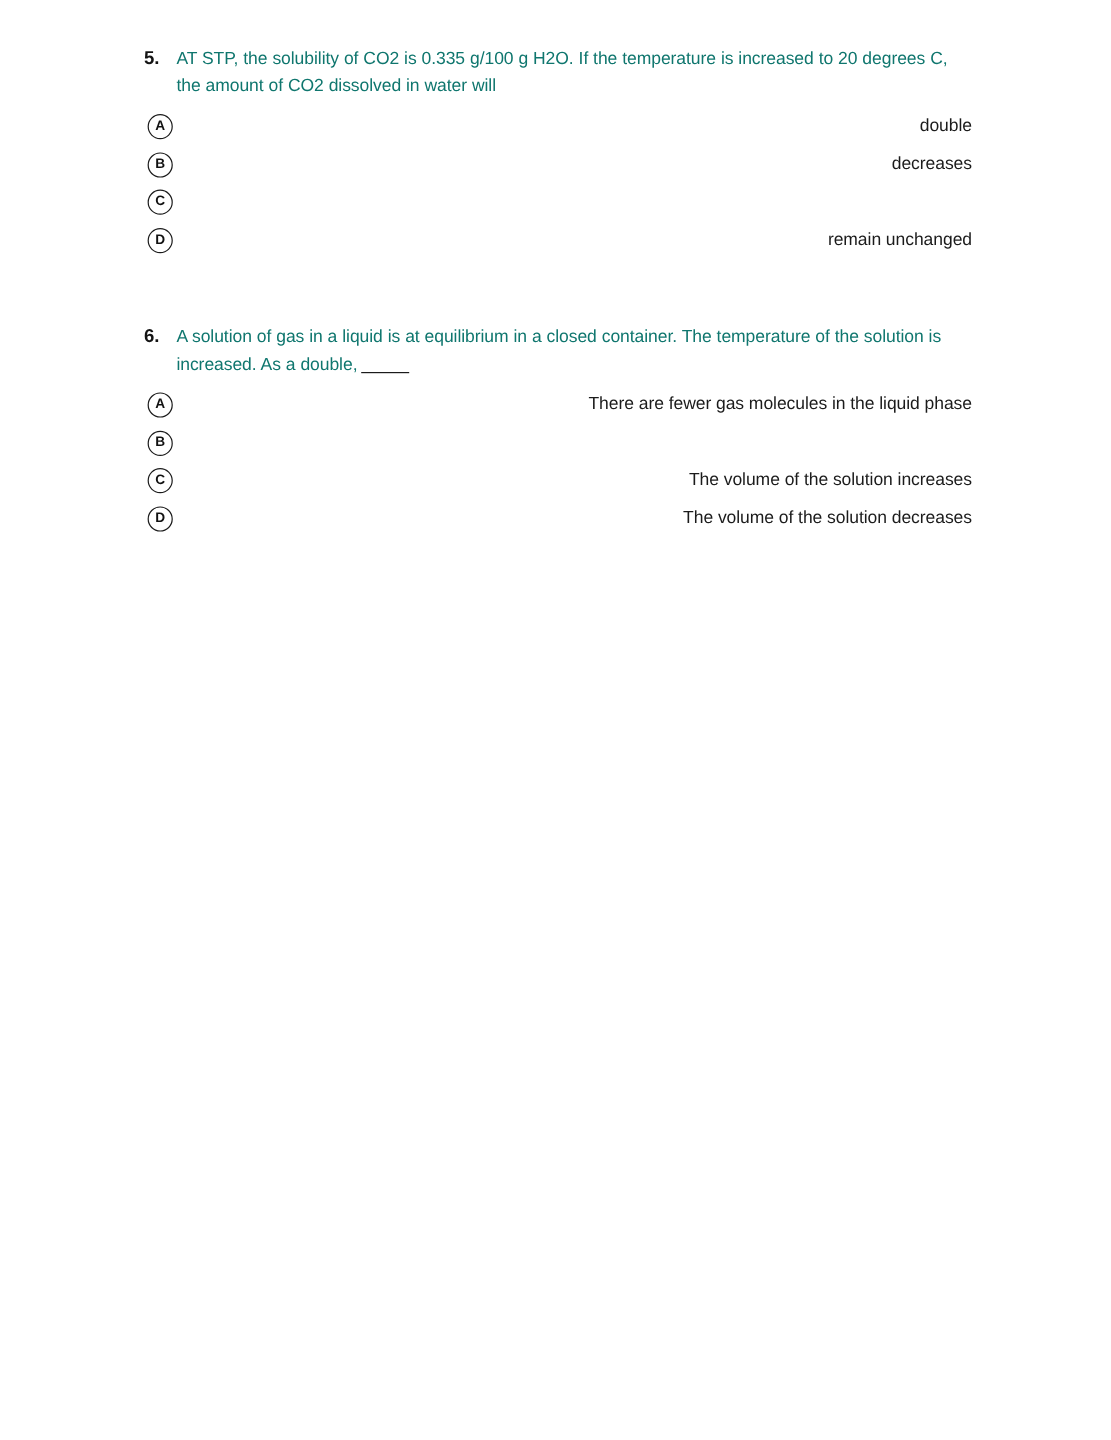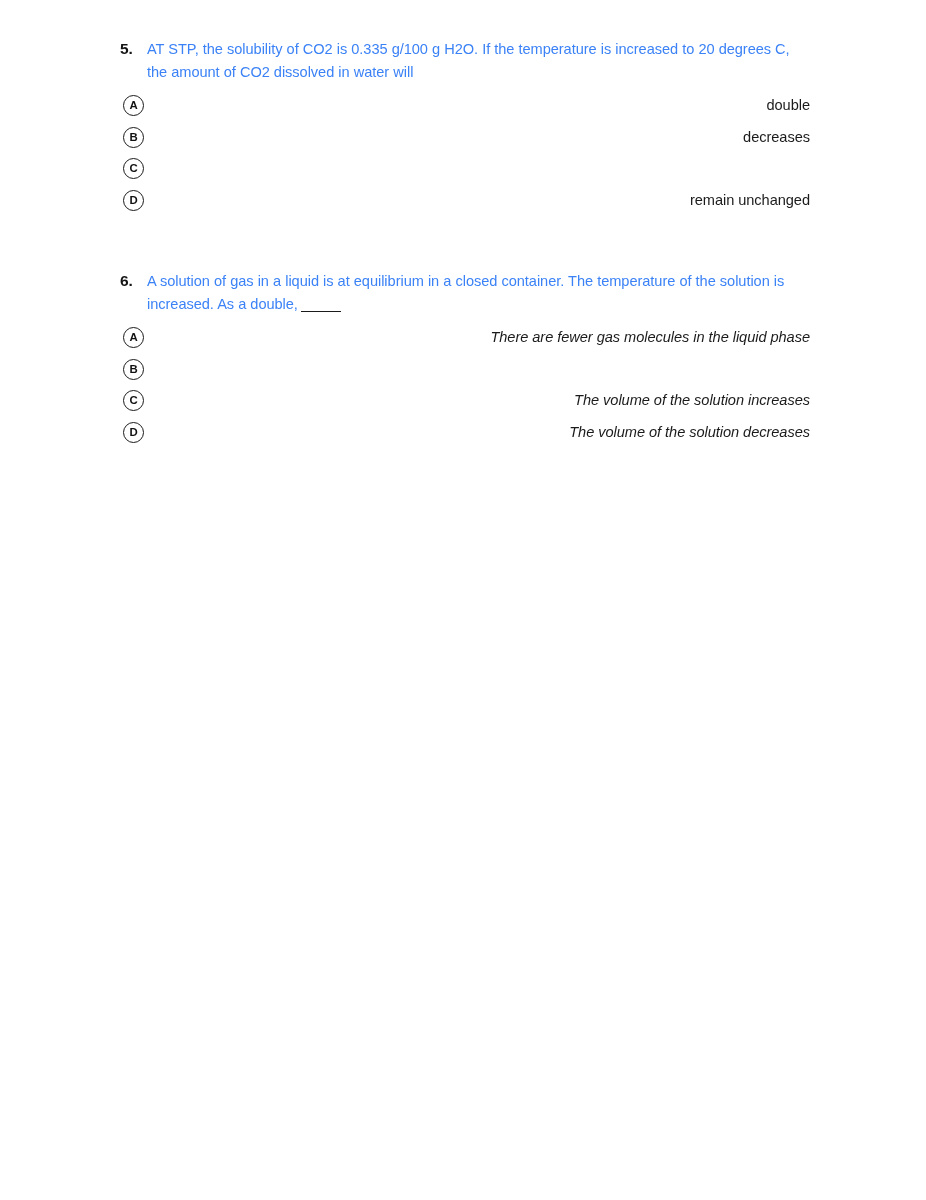--- a/index.html
+++ b/index.html
@@ -55,21 +55,21 @@
     line-height: 22.5px;
     color: #141414;
     text-align: left;
     letter-spacing: -0.1px;
   }
 
   .q-stem {
     flex: 1 1 auto;
     font-size: 14.6px;
     line-height: 22.5px;
-    color: #3b82f6;
+    color: #0f766e;
     letter-spacing: -0.05px;
     word-spacing: 0.1px;
   }
 
   .q-blank {
     display: inline-block;
     width: 40px;
     border-bottom: 1.6px solid #1b1b1b;
     vertical-align: -3px;
     margin-left: 3px;
@@ -110,21 +110,20 @@
     font-size: 14.6px;
     line-height: 21px;
     color: #1b1b1b;
     letter-spacing: -0.05px;
     text-align: right;
   }
 
   
   .q6 .option-label {
     margin-left: 17px;
-    font-style: italic;
   }
 </style>
 </head>
 <body>
 
 <div class="page">
   <div class="quiz">
 
     <div class="question-block q5">
       <div class="question-head">

